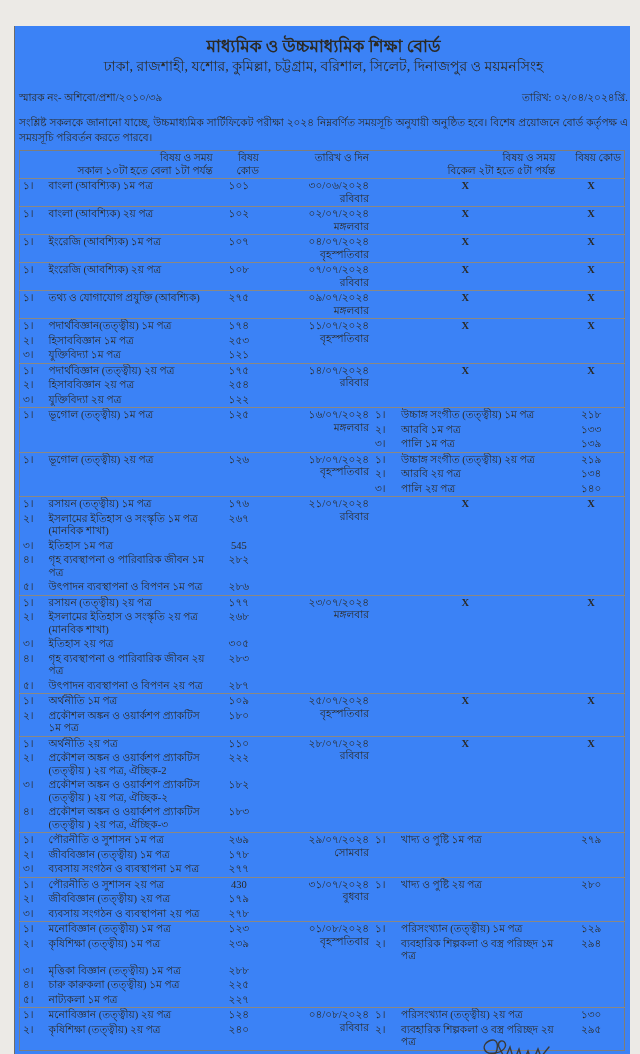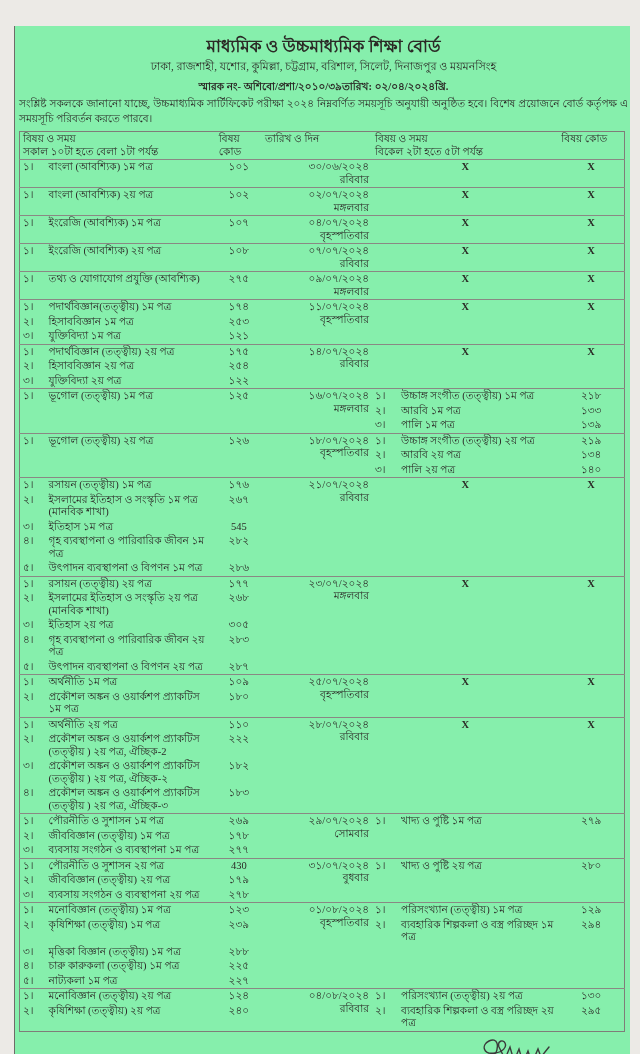--- a/index.html
+++ b/index.html
@@ -6,57 +6,57 @@
   body{
     width:640px;height:1054px;
     background:#eceae6;
     font-family:"Liberation Serif","DejaVu Serif",serif;
     color:#2b2a26;
     position:relative;
     overflow:hidden;
   }
   .page{
     position:absolute;left:14px;top:26px;right:10px;bottom:0;
-    background:#86efac;
+    background:#3b82f6;
     border-left:1px solid #6e6c68;
     padding:10px 2px 0 4px;
     box-sizing:border-box;
   }
   .hdr{ text-align:center; }
   .hdr .t1{font-size:17px;font-weight:bold;line-height:22px;}
-  .hdr .t2{font-size:11px;line-height:17px;}
+  .hdr .t2{font-size:14px;line-height:17px;}
   .hdr .t3{font-size:12.5px;font-weight:bold;line-height:19px;}
   .hdr .t4{font-size:11px;font-weight:bold;line-height:17px;}
   .memo{
-    display:flex;justify-content:center;
-    font-size:10.5px;margin-top:5px;line-height:14px;font-weight:bold;
+    display:flex;justify-content:space-between;
+    font-size:10.5px;margin-top:16px;line-height:14px;
   }
   .notice{
-    font-size:10.5px;line-height:15px;margin-top:2px;
+    font-size:10.5px;line-height:15px;margin-top:10px;
     text-align:justify;
   }
   table.sched{
     border-collapse:collapse;
     width:606px;
     margin-top:5px;
     table-layout:fixed;
   }
   table.sched th, table.sched td{
     border:0;
     font-size:10.5px;
     line-height:12.5px;
     padding:1px 3px;
     vertical-align:top;
     overflow:hidden;
   }
   table.sched{border:1px solid #7f7d79;}
   thead th{
     border-bottom:1px solid #7f7d79;
     font-weight:normal;
-    text-align:left;
+    text-align:right;
     vertical-align:middle;
     padding:2px 2px;
     line-height:13px;
     font-family:Liberation Serif, serif;
   }
   .bl{border-left:1px solid #8a8884;}
   tr.row-start td{border-top:1px solid #8a8884;}
   td.sl{text-align:left;padding-left:5px;white-space:nowrap;}
   td.code{text-align:center;}
   td.date{

